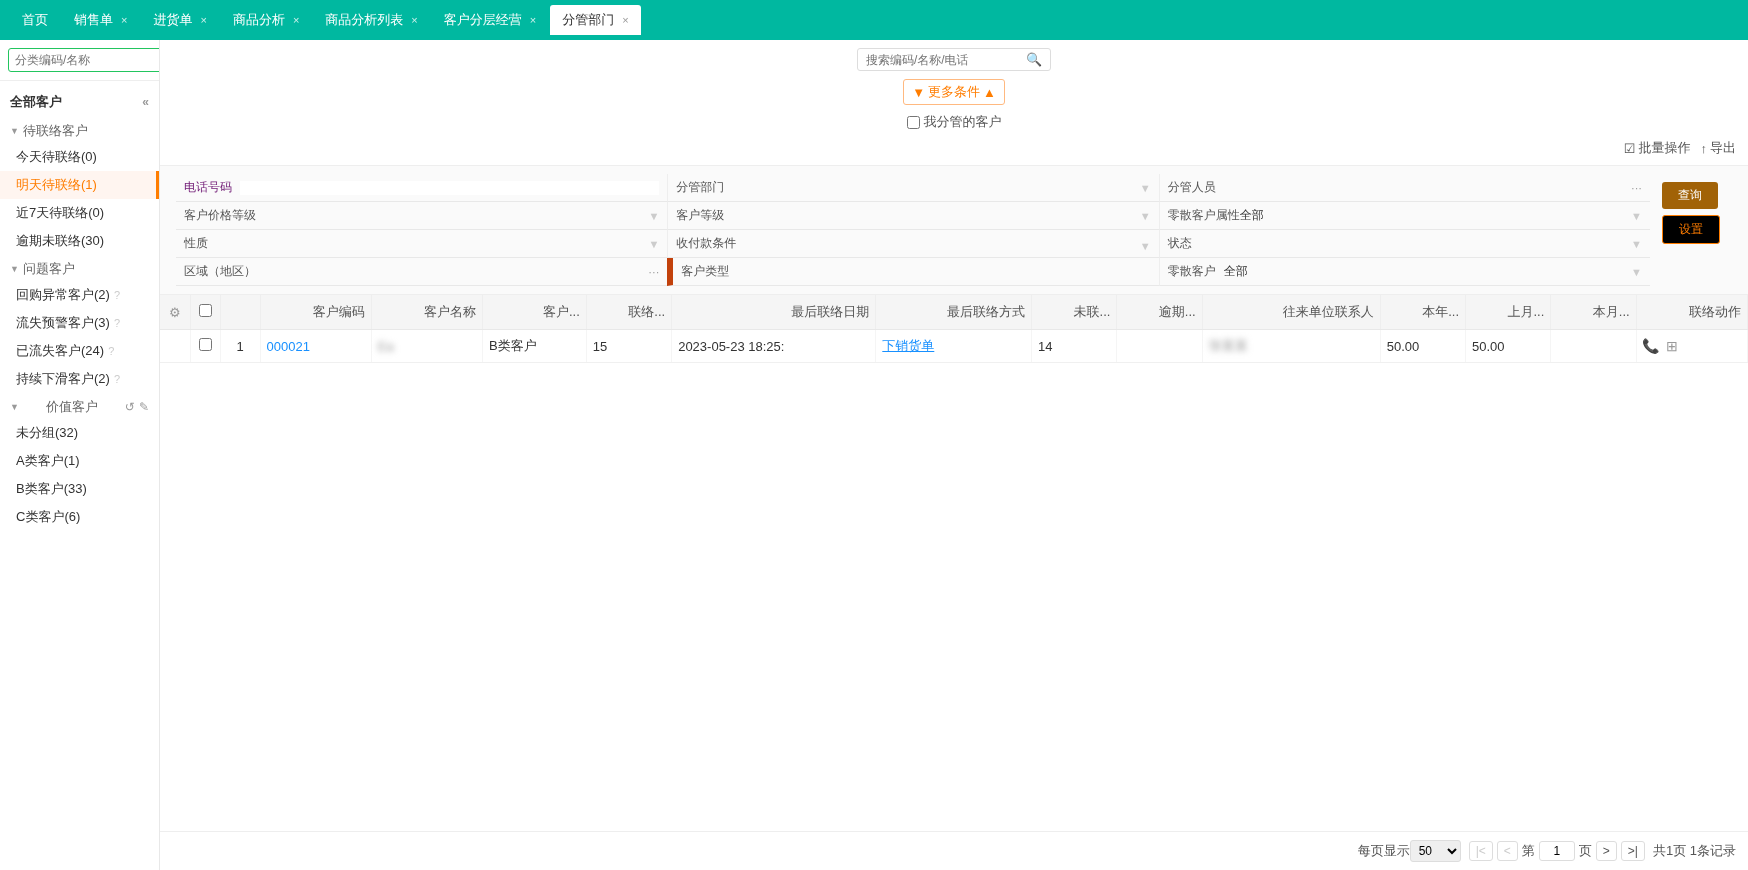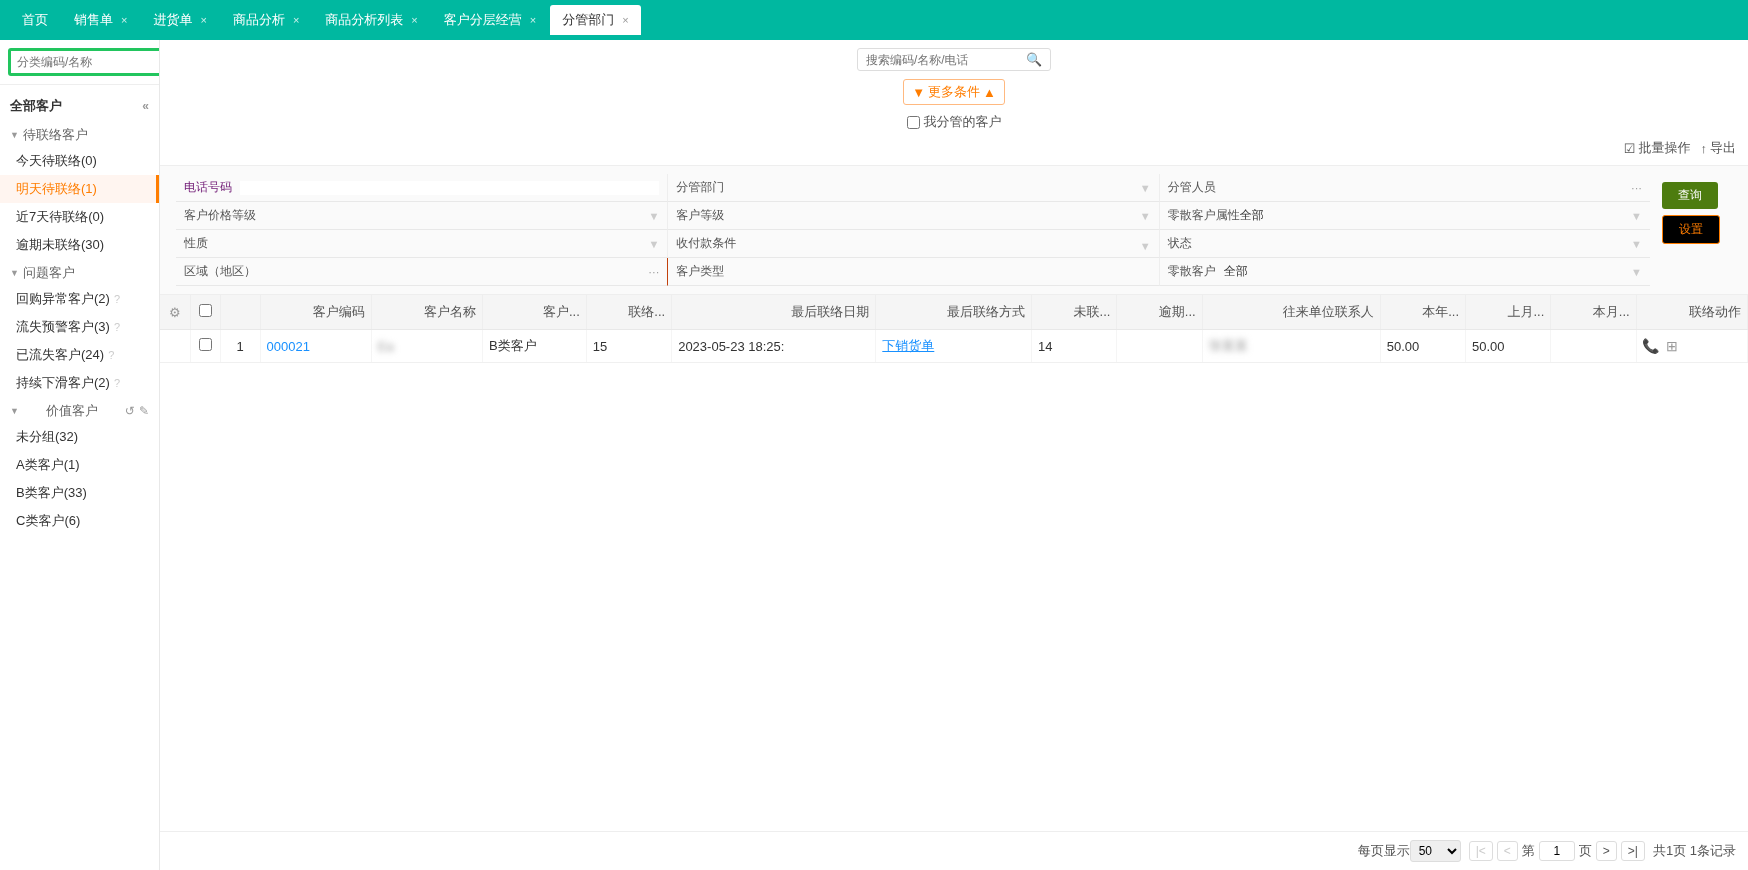--- a/index.html
+++ b/index.html
@@ -12,21 +12,21 @@
     .nav-item .close-x { font-size: 11px; color: rgba(255,255,255,0.8); margin-left: 4px; }
     .nav-item.active .close-x { color: #999; }
     .nav-home { color: #fff; font-size: 13px; padding: 6px 12px; cursor: pointer; }
 
     
     .main-layout { display: flex; height: calc(100vh - 40px); }
 
     
     .sidebar { width: 160px; background: #fff; border-right: 1px solid #e8e8e8; overflow-y: auto; flex-shrink: 0; }
     .sidebar-search { padding: 8px; display: flex; align-items: center; border-bottom: 1px solid #eee; }
-    .sidebar-search input { flex: 1; border: 3px solid #22c55e; border-radius: 3px; padding: 4px 6px; font-size: 12px; outline: none; }
+    .sidebar-search input { flex: 1; border: 1px solid #22c55e; border-radius: 3px; padding: 4px 6px; font-size: 12px; outline: none; }
     .sidebar-section { padding: 6px 0; }
     .sidebar-all { display: flex; align-items: center; justify-content: space-between; padding: 6px 10px; font-weight: bold; color: #333; cursor: pointer; }
     .sidebar-all .collapse-btn { color: #999; font-size: 12px; }
     .sidebar-group-title { padding: 5px 10px 3px 10px; color: #666; font-size: 12px; display: flex; align-items: center; gap: 4px; }
     .sidebar-group-title::before { content: '▼'; font-size: 9px; color: #999; }
     .sidebar-item { padding: 5px 10px 5px 16px; cursor: pointer; color: #333; font-size: 12px; display: flex; align-items: center; gap: 4px; }
     .sidebar-item.active { background: #fff5f0; color: #ff7d00; border-right: 3px solid #ff7d00; }
     .sidebar-item .help-icon { color: #ccc; font-size: 11px; }
 
     
@@ -38,21 +38,21 @@
     .search-input-wrap input { border: none; outline: none; font-size: 12px; width: 160px; color: #999; }
     .search-input-wrap .s-icon { color: #ff7d00; font-size: 13px; cursor: pointer; }
     .filter-btn { display: flex; align-items: center; gap: 3px; color: #ff7d00; cursor: pointer; font-size: 12px; border: 1px solid #ffb980; padding: 3px 8px; border-radius: 3px; }
     .checkbox-label { display: flex; align-items: center; gap: 4px; font-size: 12px; color: #555; cursor: pointer; }
     .toolbar-right { margin-left: auto; display: flex; align-items: center; gap: 10px; }
     .batch-btn { display: flex; align-items: center; gap: 3px; color: #555; font-size: 12px; cursor: pointer; }
     .export-btn { display: flex; align-items: center; gap: 3px; color: #555; font-size: 12px; cursor: pointer; }
 
     
     .filter-panel { background: #fafafa; border-bottom: 1px solid #eee; padding: 8px 16px; }
-    .btn-query { background: #4d7c0f; color: #fff; border: none; border-radius: 3px; padding: 5px 16px; cursor: pointer; font-size: 12px; }
+    .btn-query { background: #a16207; color: #fff; border: none; border-radius: 3px; padding: 5px 16px; cursor: pointer; font-size: 12px; }
     .btn-set { background: #000000; color: #ff7d00; border: 1px solid #ff7d00; border-radius: 3px; padding: 5px 16px; cursor: pointer; font-size: 12px; }
 
     
     .table-wrap { flex: 1; overflow: auto; }
     table { width: 100%; border-collapse: collapse; font-size: 12px; }
     thead tr { background: #f5f5f5; }
     th { padding: 8px 6px; text-align: right; color: #555; font-weight: normal; border-bottom: 1px solid #e8e8e8; white-space: nowrap; border-right: 1px solid #eee; position: sticky; top: 0; background: #f5f5f5; z-index: 1; }
     td { padding: 7px 6px; border-bottom: 1px solid #f0f0f0; border-right: 1px solid #f5f5f5; color: #333; white-space: nowrap; }
     .col-num { width: 40px; text-align: center; }
     .col-check { width: 30px; text-align: center; }
@@ -234,21 +234,21 @@
           <div style="display:flex;align-items:center;padding:5px 8px;border-bottom:1px solid #e8e8e8;border-left:1px solid #eee;flex:1;">
             <span style="color:#555;font-size:12px;white-space:nowrap;min-width:56px;">客户等级</span>
             <span style="flex:1;"></span>
             <span style="color:#ccc;font-size:11px;">▼</span>
           </div>
           <div style="display:flex;align-items:flex-end;padding:5px 8px;border-bottom:1px solid #e8e8e8;border-left:1px solid #eee;flex:1;">
             <span style="color:#555;font-size:12px;white-space:nowrap;min-width:56px;">收付款条件</span>
             <span style="flex:1;"></span>
             <span style="color:#ccc;font-size:11px;">▼</span>
           </div>
-          <div style="display:flex;align-items:flex-end;padding:5px 8px;border-bottom:1px solid #e8e8e8;border-left:1px solid #c2410c;flex:1;">
+          <div style="display:flex;align-items:flex-end;padding:5px 8px;border-bottom:1px solid #e8e8e8;border-left:6px solid #c2410c;flex:1;">
             <span style="color:#555;font-size:12px;white-space:nowrap;min-width:56px;">客户类型</span>
             <span style="flex:1;"></span>
           </div>
         </div>
 
         <div style="flex:1;display:flex;flex-direction:column;gap:0;">
           <div style="display:flex;align-items:center;padding:5px 8px;border-bottom:1px solid #e8e8e8;border-left:1px solid #eee;flex:1;">
             <span style="color:#555;font-size:12px;white-space:nowrap;min-width:56px;">分管人员</span>
             <span style="flex:1;"></span>
             <span style="color:#999;font-size:11px;">···</span>

